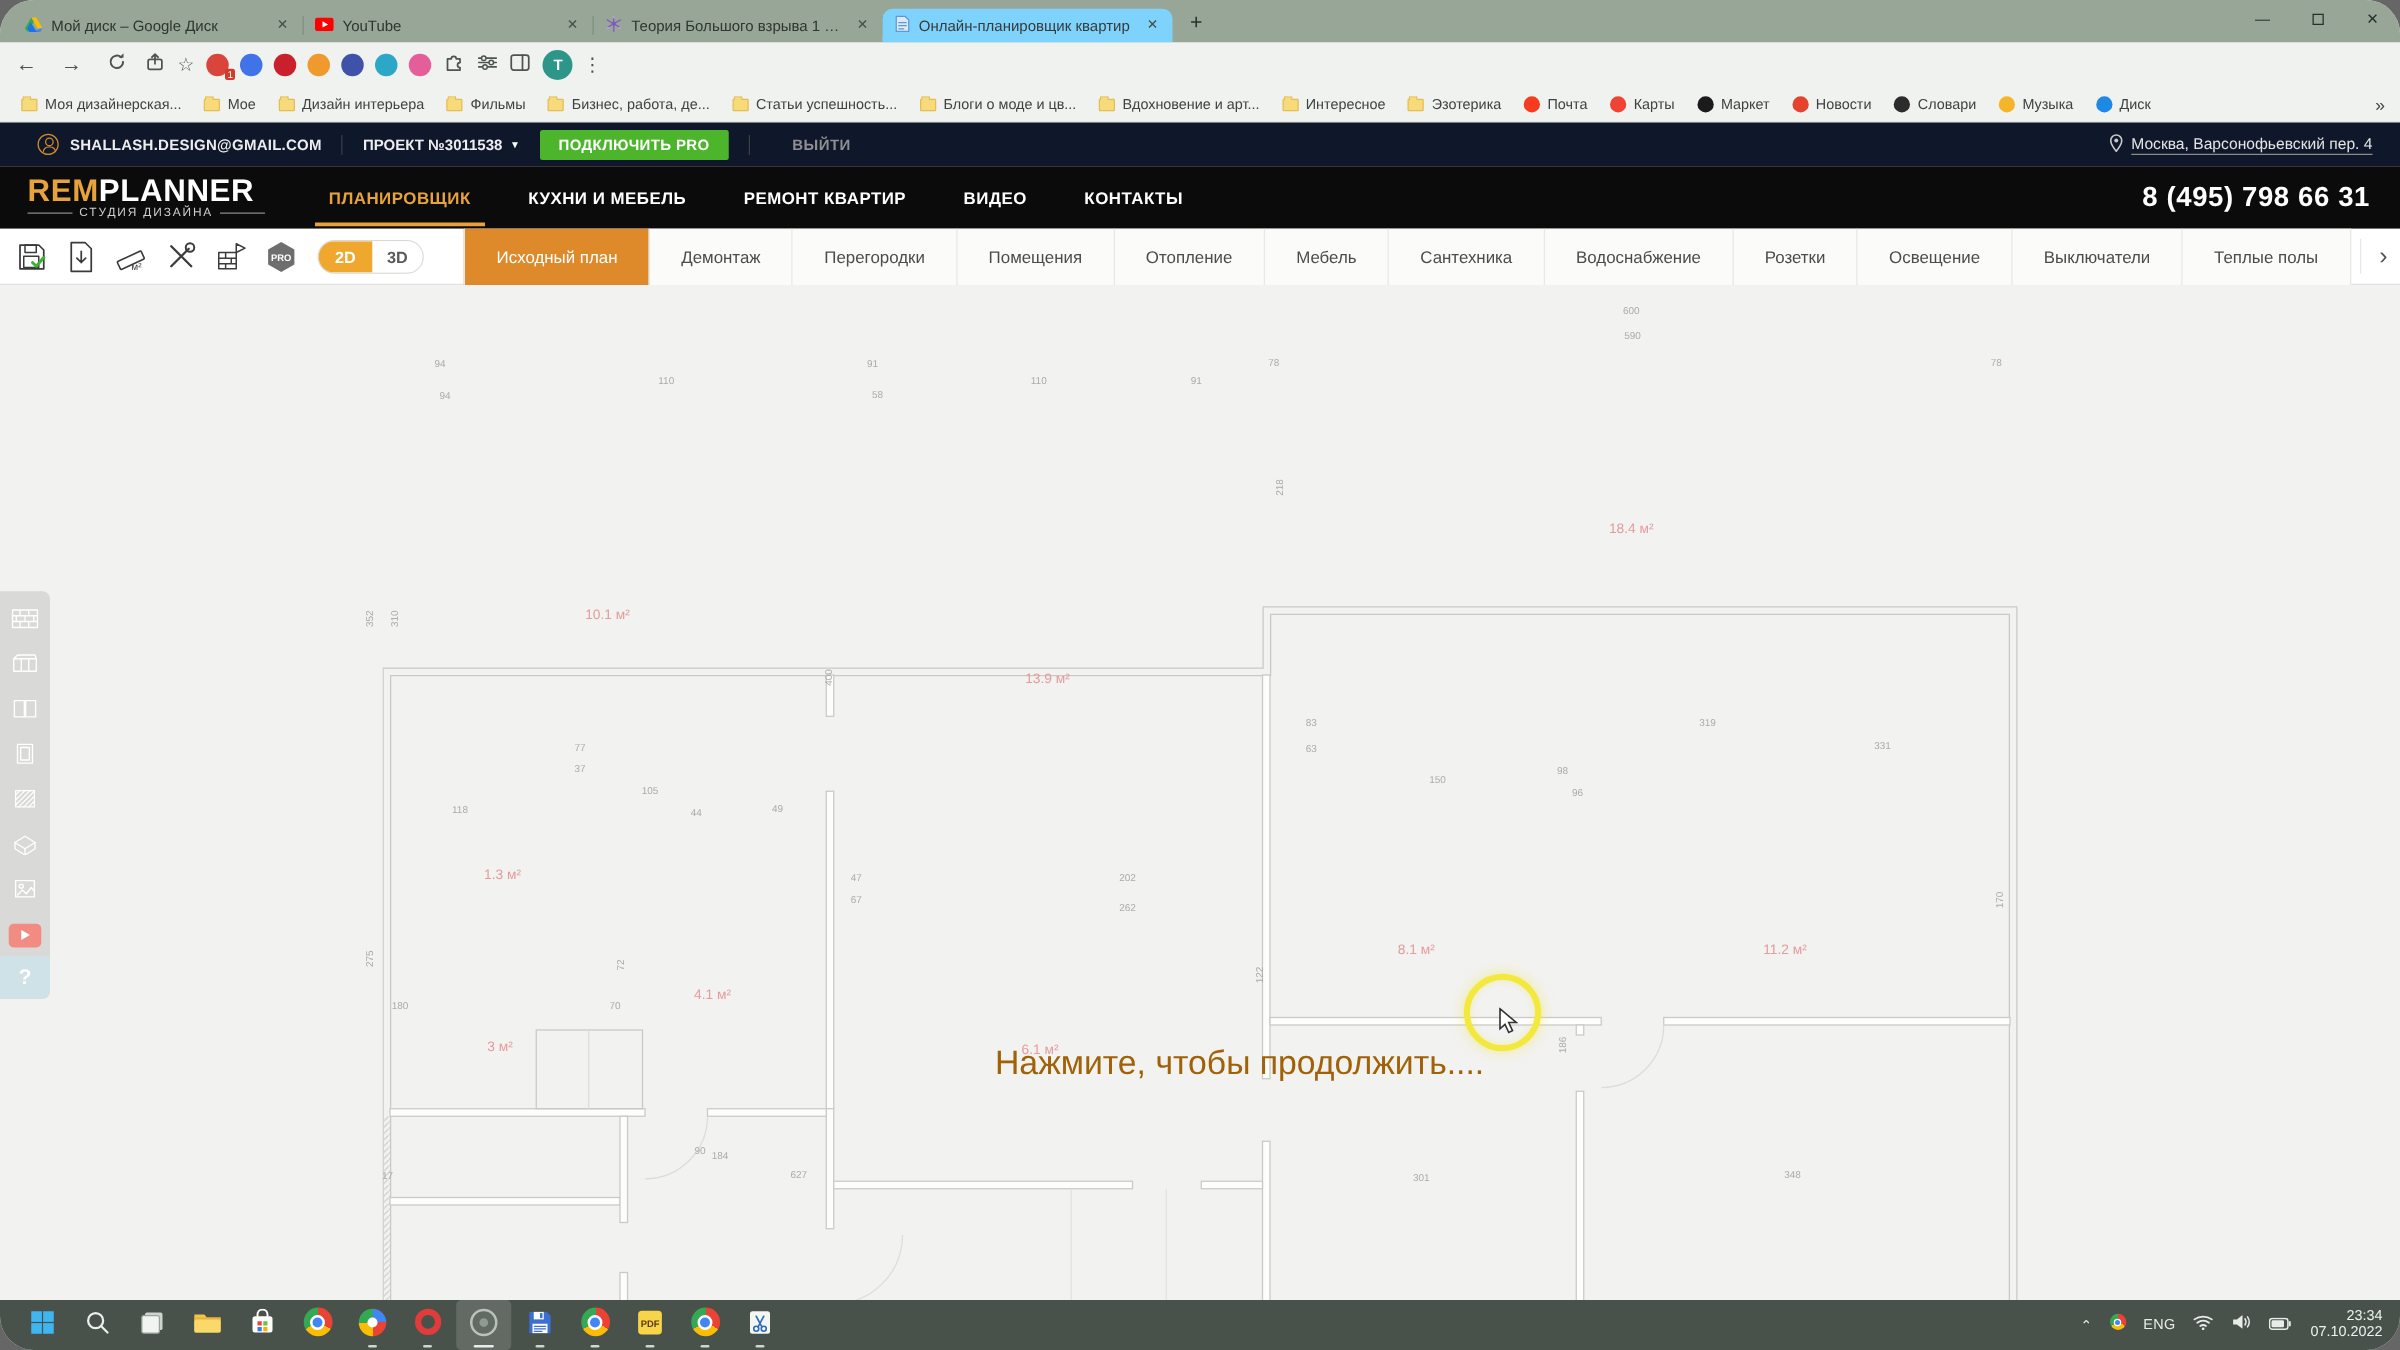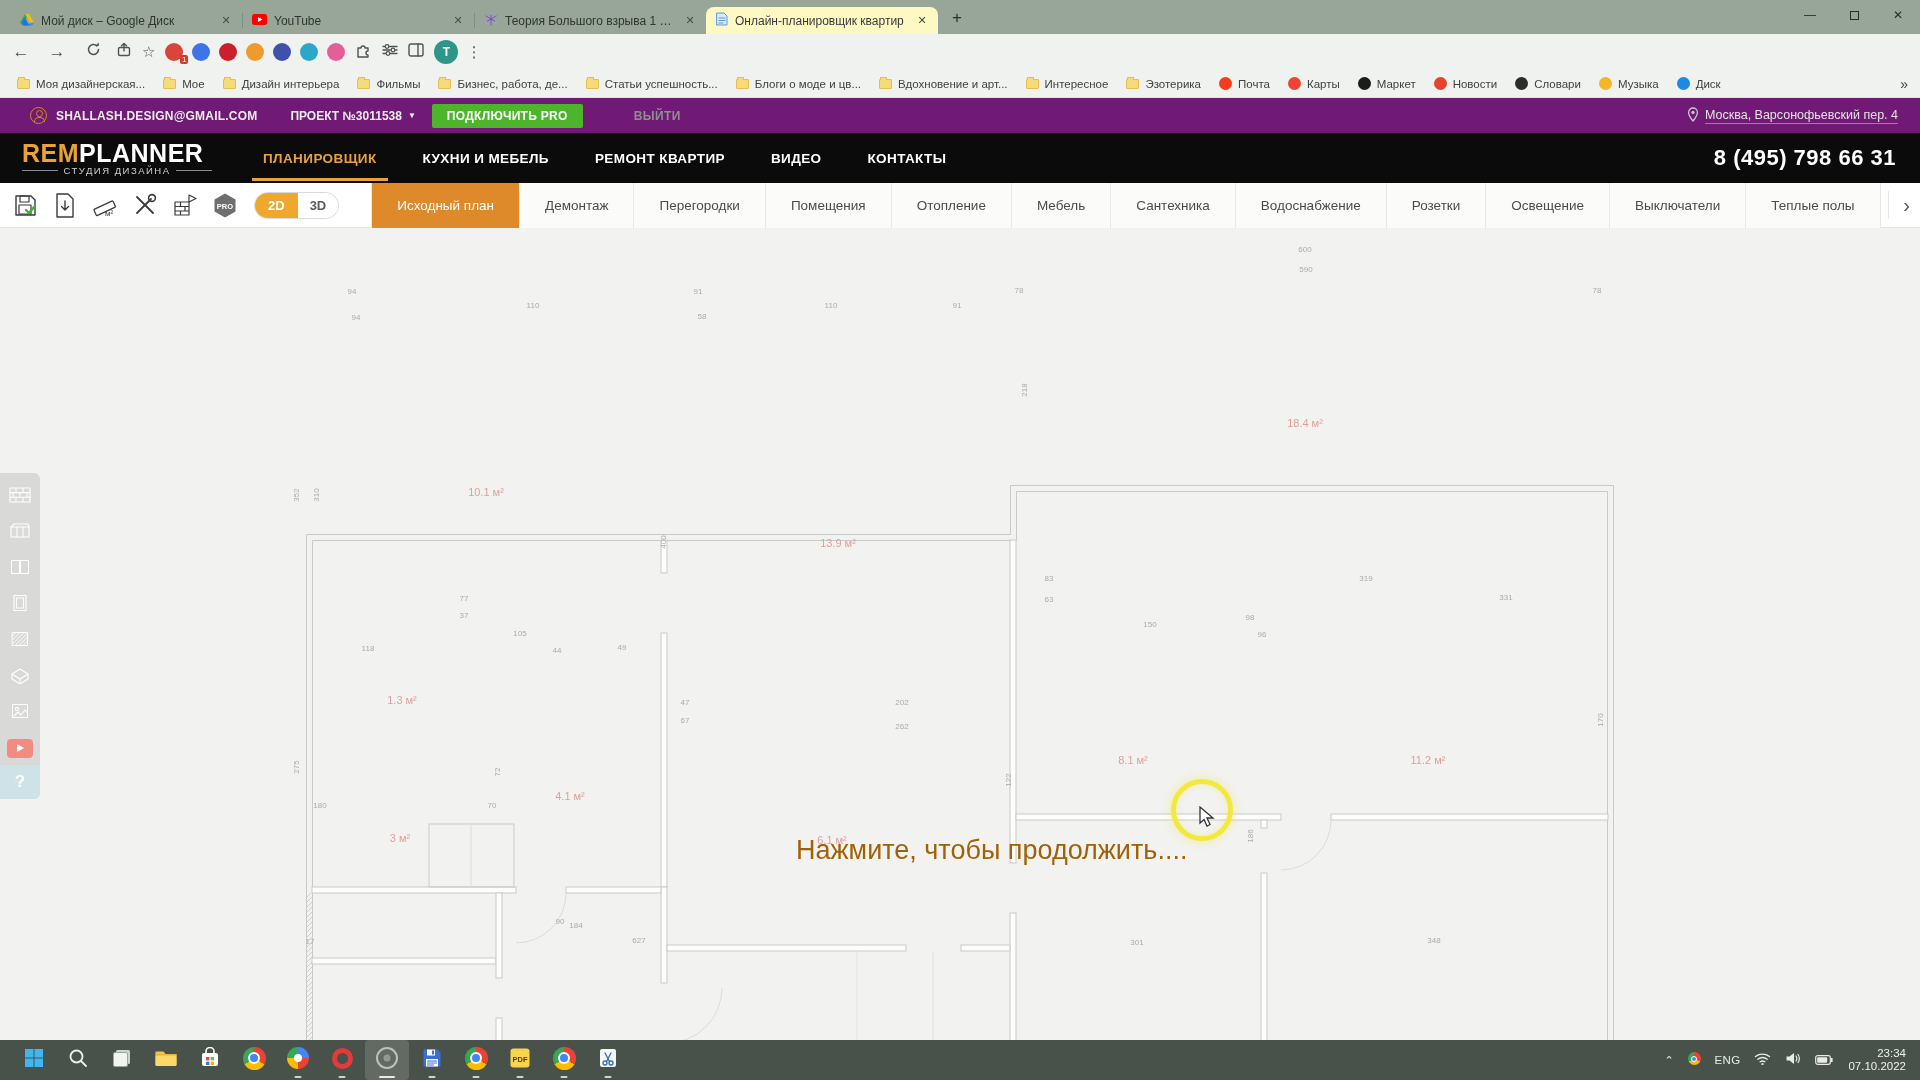--- a/index.html
+++ b/index.html
@@ -1,25 +1,25 @@
 <!DOCTYPE html>
 <html><head>
 <meta charset="utf-8">
 <style>
   html,body{margin:0;padding:0;background:#666;}
   *{box-sizing:border-box;font-family:"Liberation Sans",sans-serif;}
-  #screen{position:relative;width:1920px;height:1080px;overflow:hidden;background:#f2f2f0;}
+  #screen{position:relative;width:1920px;height:1080px;overflow:hidden;background:#f2f2f0;border-radius:27px;}
 
   
   .tabstrip{position:absolute;left:0;top:0;width:1920px;height:34px;background:#97a697;display:flex;align-items:flex-end;}
   #tabs{display:flex;align-items:flex-end;height:34px;padding-left:10px;}
   .tab{position:relative;width:232px;height:27px;display:flex;align-items:center;gap:7px;padding:0 8px 0 10px;border-radius:8px 8px 0 0;color:#2e362f;font-size:12px;cursor:default;}
   .tab .ttl{flex:1;white-space:nowrap;overflow:hidden;text-overflow:ellipsis;}
   .tab .cls{width:16px;height:16px;line-height:15px;text-align:center;border-radius:8px;font-size:11px;color:#44504a;}
-  .tab.active{background:#fef9c3;color:#3a3a3a;}
+  .tab.active{background:#7dd3fc;color:#3a3a3a;}
   .tab:not(.active)::after{content:"";position:absolute;right:-1px;top:6px;height:15px;border-right:1px solid #7e8f80;}
   .newtab{width:26px;height:26px;margin:0 0 3px 6px;font-size:17px;color:#273229;text-align:center;line-height:25px;border-radius:13px;}
   .wincontrols{position:absolute;right:0;top:0;height:30px;display:flex;}
   .wincontrols div{width:44px;height:30px;display:flex;align-items:center;justify-content:center;color:#26302a;font-size:12px;}
 
   .navbar{position:absolute;left:0;top:34px;width:1920px;height:36px;background:#f0f2ef;display:flex;align-items:center;}
   .navbtn{width:30px;height:30px;margin-left:6px;display:flex;align-items:center;justify-content:center;font-size:17px;color:#4e5450;border-radius:15px;}
   .urlpill{height:29px;width:1320px;margin-left:10px;background:#fdfdfc;border-radius:15px;display:flex;align-items:center;padding:0 12px;gap:8px;}
   .url{font-size:13.5px;color:#27292b;}
   .pillicons{display:flex;align-items:center;gap:10px;margin-left:8px;}
@@ -31,21 +31,21 @@
 
   .bookmarksbar{position:absolute;left:0;top:70px;width:1920px;height:28px;background:#f0f2ef;border-bottom:1px solid #e2e4e0;display:flex;align-items:center;padding-left:10px;}
   #bookmarks{display:flex;align-items:center;gap:4px;flex:1;overflow:hidden;}
   .bm{display:flex;align-items:center;gap:6px;font-size:11.5px;color:#3c4340;padding:3px 7px;border-radius:4px;white-space:nowrap;}
   .bm .fold{width:13px;height:10px;background:#f7da7a;border:1px solid #e4bd55;border-radius:1px;position:relative;}
   .bm .fold::before{content:"";position:absolute;left:0;top:-3px;width:5px;height:2px;background:#f7da7a;border:1px solid #e4bd55;border-bottom:none;border-radius:1px 1px 0 0;}
   .bm .brand{width:13px;height:13px;border-radius:7px;}
   .bmmore{color:#3c4340;font-size:14px;padding:0 12px;}
 
   
-  .accountbar{position:absolute;left:0;top:98px;width:1920px;height:35px;background:#701a75;display:flex;align-items:center;color:#ededed;}
+  .accountbar{position:absolute;left:0;top:98px;width:1920px;height:35px;background:#0f172a;display:flex;align-items:center;color:#ededed;}
   .acc-ic{width:17px;height:17px;border:1.5px solid #d08a2a;border-radius:50%;margin:0 9px 0 30px;position:relative;}
   .acc-ic::before{content:"";position:absolute;left:4.5px;top:2px;width:5px;height:5px;border:1px solid #d08a2a;border-radius:50%;}
   .acc-ic::after{content:"";position:absolute;left:2.5px;top:8.5px;width:9px;height:4px;border:1px solid #d08a2a;border-bottom:none;border-radius:5px 5px 0 0;}
   .acc-email{font-size:12px;font-weight:bold;letter-spacing:.2px;}
   .acc-sep{width:1px;height:16px;background:#3d3d3d;margin:0 16px;}
   .acc-project{font-size:12px;font-weight:bold;display:flex;align-items:center;gap:6px;}
   .caret{font-size:8px;color:#fff;}
   .probtn{margin-left:16px;background:#4cb52c;color:#fff;font-size:12px;font-weight:bold;padding:5px 15px;border-radius:2px;letter-spacing:.3px;}
   .logout{margin-left:18px;color:#8f8f8f;font-size:12px;font-weight:bold;letter-spacing:.4px;}
   .acc-right{margin-left:auto;margin-right:22px;display:flex;align-items:center;gap:6px;font-size:12.5px;color:#e4e4e4;}

